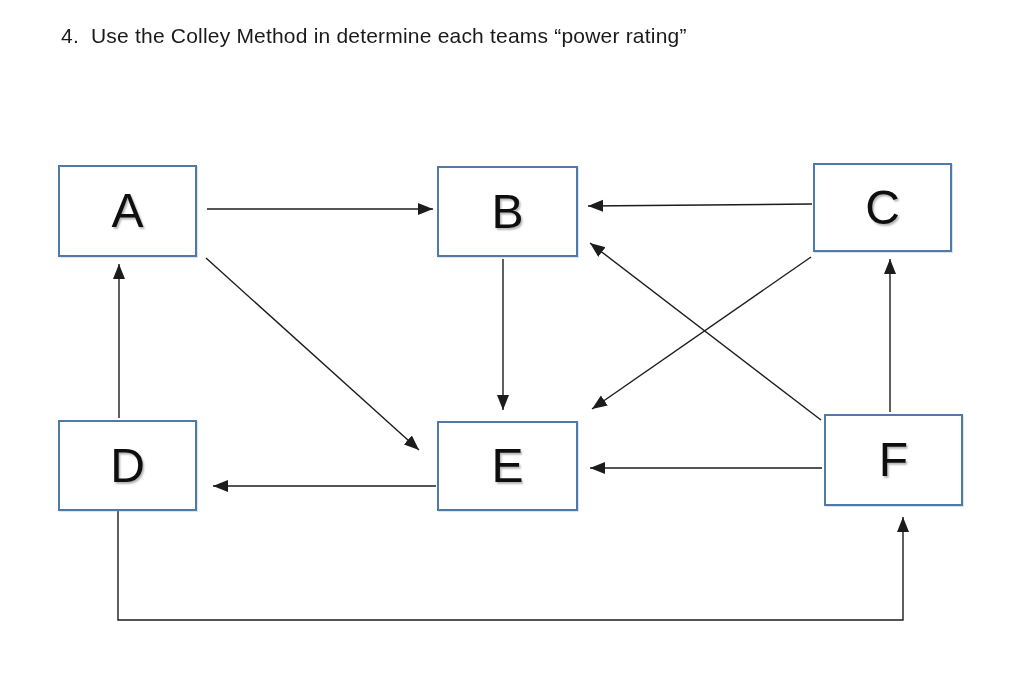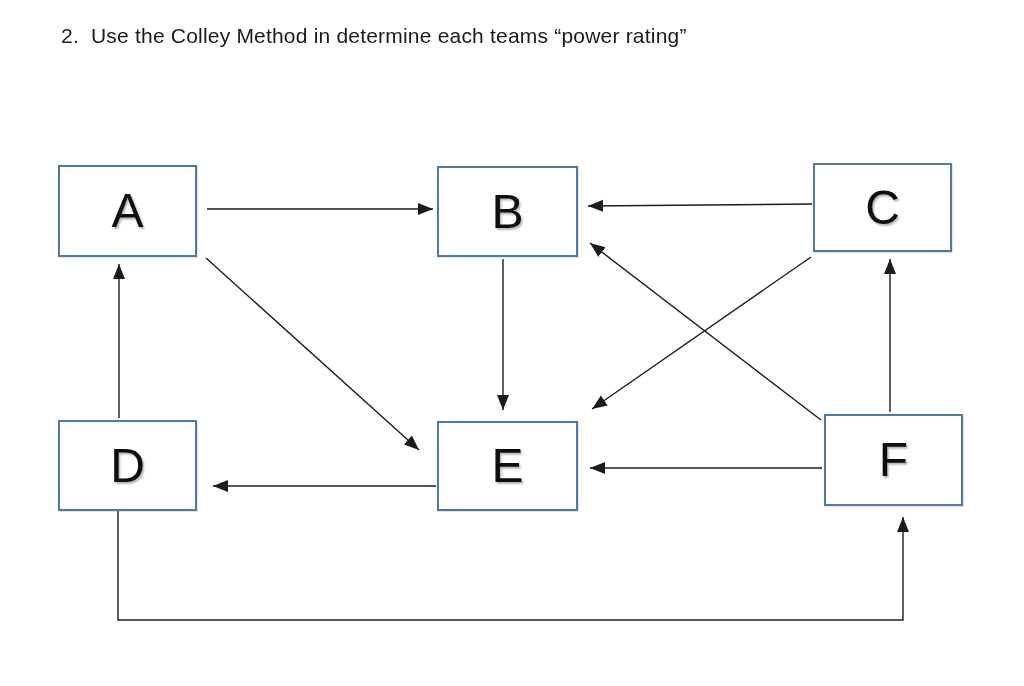--- a/index.html
+++ b/index.html
@@ -50,21 +50,21 @@
   .node-c { left: 813px; top: 163px; width: 139px; height: 89px; }
   .node-d { left: 58px;  top: 420px; width: 139px; height: 91px; }
   .node-e { left: 437px; top: 421px; width: 141px; height: 90px; }
   .node-f { left: 824px; top: 414px; width: 139px; height: 92px; }
 </style>
 </head>
 <body>
 
 <div class="page">
 
-  <div class="title">2.  Use the Colley Method in determine each teams “power rating”</div>
+  <div class="title">4.  Use the Colley Method in determine each teams “power rating”</div>
 
   <svg id="edges" width="1024" height="686" viewBox="0 0 1024 686">
     <defs>
       <marker id="arrowhead" markerUnits="userSpaceOnUse" markerWidth="16" markerHeight="13" refX="15" refY="6" orient="auto">
         <path d="M0,0 L15,6 L0,12 Z" fill="#1c1c1c"></path>
       </marker>
     </defs>
   <polyline points="207,209 433,209" fill="none" stroke="#1c1c1c" stroke-width="1.4" marker-end="url(#arrowhead)"></polyline>
       <polyline points="812,204 588,206" fill="none" stroke="#1c1c1c" stroke-width="1.4" marker-end="url(#arrowhead)"></polyline>
       <polyline points="503,259 503,410" fill="none" stroke="#1c1c1c" stroke-width="1.4" marker-end="url(#arrowhead)"></polyline>

